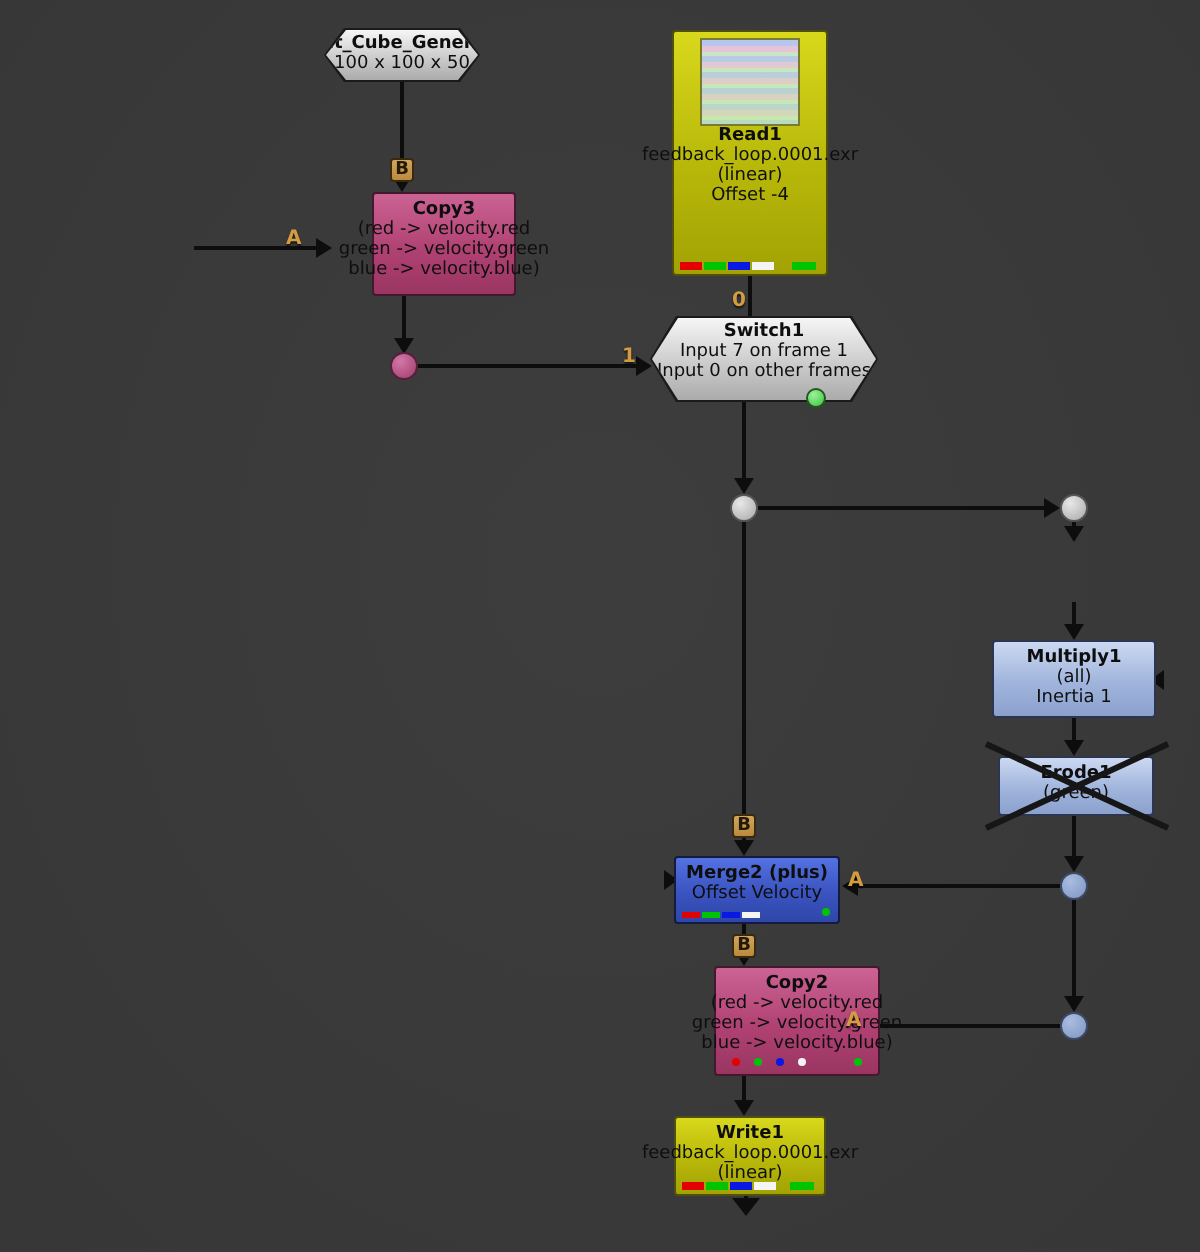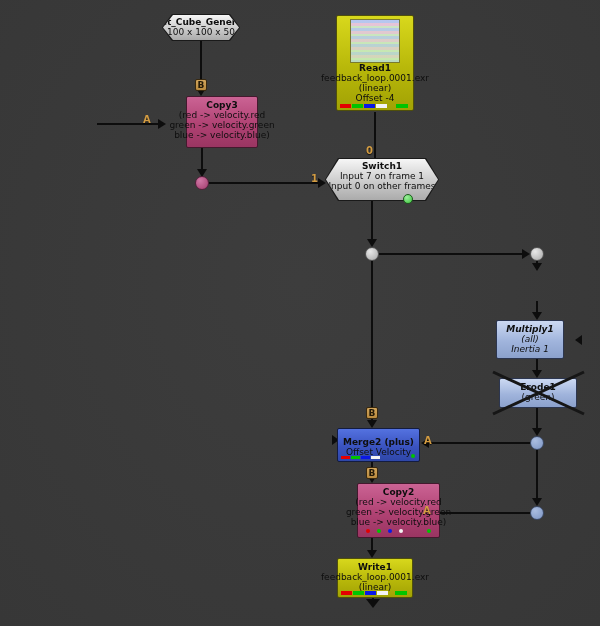--- a/index.html
+++ b/index.html
@@ -120,21 +120,21 @@
   <div class="elbow bluedot" style="left:530px;top:506px;"></div>
 
   <div class="hex" style="left:162px;top:14px;width:78px;height:27px;">
     <div class="hexshape ch10"></div>
     <div class="hexinner ch10">
       <div class="nline ntitle">Point_Cube_Generator</div>
       <div class="nline">100 x 100 x 50</div>
     </div>
   </div>
 
-  <div class="node yellow" style="left:336px;top:15px;width:78px;height:96px;">
+  <div class="node yellow" style="left:336px;top:15px;width:78px;height:123px;">
     <div class="thumb-read"></div>
     <div class="nline ntitle">Read1</div>
     <div class="nline">feedback_loop.0001.exr</div>
     <div class="nline">(linear)</div>
     <div class="nline">Offset -4</div>
     <div class="chiprow">
       <div class="chip cred"></div>
       <div class="chip cgreen"></div>
       <div class="chip cblue"></div>
       <div class="chip cwhite"></div>
@@ -154,36 +154,36 @@
     <div class="hexshape ch13"></div>
     <div class="hexinner ch13">
       <div class="nline ntitle">Switch1</div>
       <div class="nline">Input 7 on frame 1</div>
       <div class="nline">Input 0 on other frames</div>
     </div>
   </div>
   <div class="indicator" style="left:403px;top:194px;width:10px;height:10px;"></div>
 
 
-  <div class="node steel" style="left:496px;top:320px;width:68px;height:39px;font-style:italic;">
+  <div class="node steel" style="left:496px;top:320px;width:82px;height:39px;">
     <div class="nline ntitle">Multiply1</div>
     <div class="nline">(all)</div>
     <div class="nline">Inertia 1</div>
   </div>
 
   <div class="node steel" style="left:499px;top:378px;width:78px;height:30px;">
     <div class="nline ntitle">Erode1</div>
     <div class="nline">(green)</div>
   </div>
   <svg class="xcross" style="left:490px;top:368px;" width="98" height="50">
     <line x1="3" y1="4" x2="94" y2="46" stroke="#161616" stroke-width="3"></line>
     <line x1="94" y1="4" x2="3" y2="46" stroke="#161616" stroke-width="3"></line>
   </svg>
 
-  <div class="node blue" style="left:337px;top:428px;width:83px;height:34px;justify-content:center;">
+  <div class="node blue" style="left:337px;top:428px;width:83px;height:34px;">
     <div class="nline ntitle">Merge2 (plus)</div>
     <div class="nline">Offset Velocity</div>
     <div class="chiprow">
       <div class="chip sm cred"></div>
       <div class="chip sm cgreen"></div>
       <div class="chip sm cblue"></div>
       <div class="chip sm cwhite"></div>
     </div>
     <div class="mdot-right cgreen" style="right:4px;bottom:3px;"></div>
   </div>

